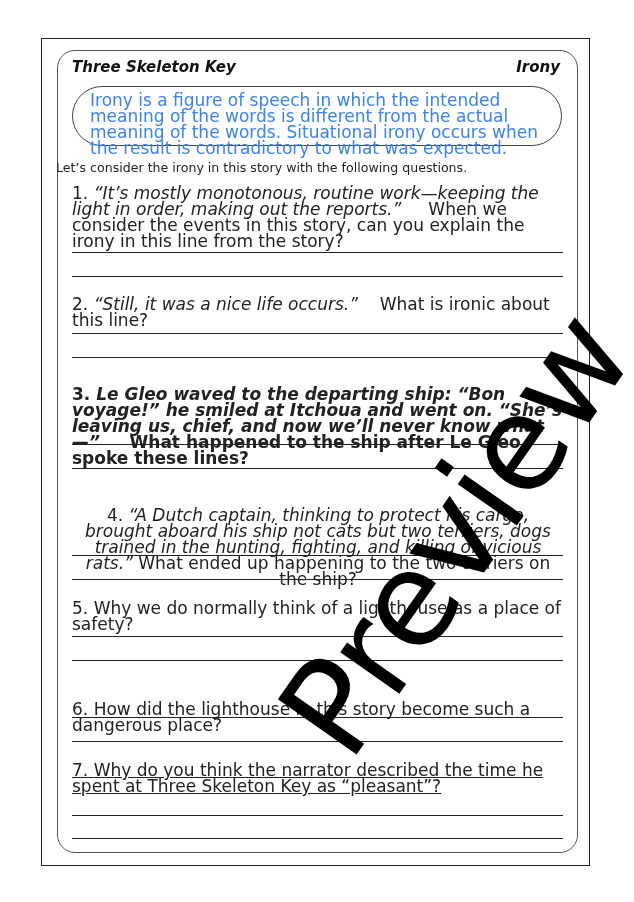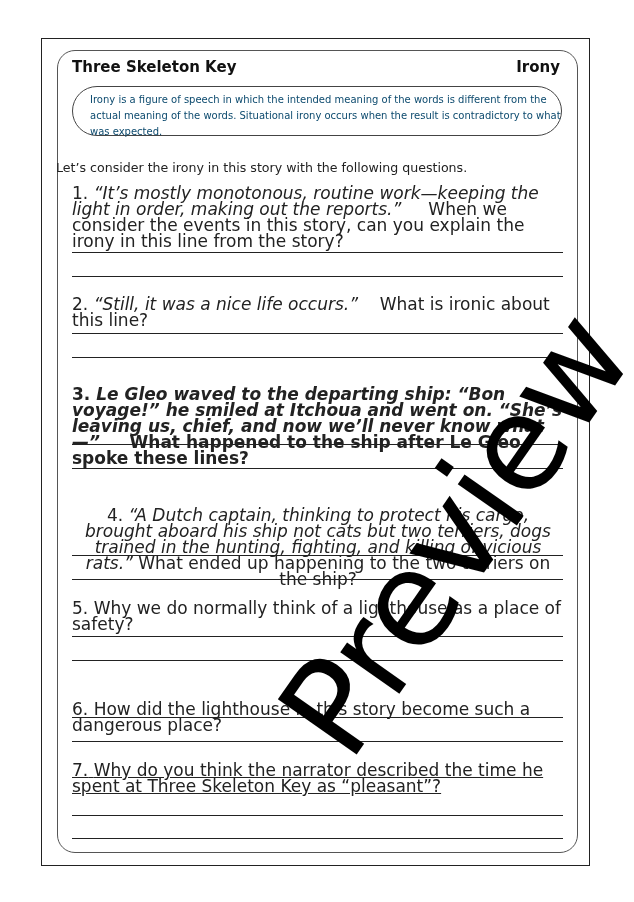--- a/index.html
+++ b/index.html
@@ -38,34 +38,35 @@
       position: absolute;
       left: 72px;
       top: 57px;
       width: 488px;
       display: flex;
       justify-content: space-between;
       font-weight: bold;
       font-size: 15px;
       line-height: 20px;
       color: #111;
+      font-style: italic;
     }
     .definition {
       position: absolute;
       left: 72px;
       top: 86px;
       width: 490px;
-      height: 50px;
+      height: 60px;
       border: 1px solid #444;
       border-radius: 30px;
       box-sizing: border-box;
       padding: 5px 0 0 17px;
-      font-size: 10px;
+      font-size: 17px;
       line-height: 16px;
-      color: #0c4a6e;
+      color: #3b82f6;
     }
     .intro {
       position: absolute;
       left: 56px;
       top: 160px;
       font-size: 12.6px;
       line-height: 16px;
       color: #222;
     }
     .question {

